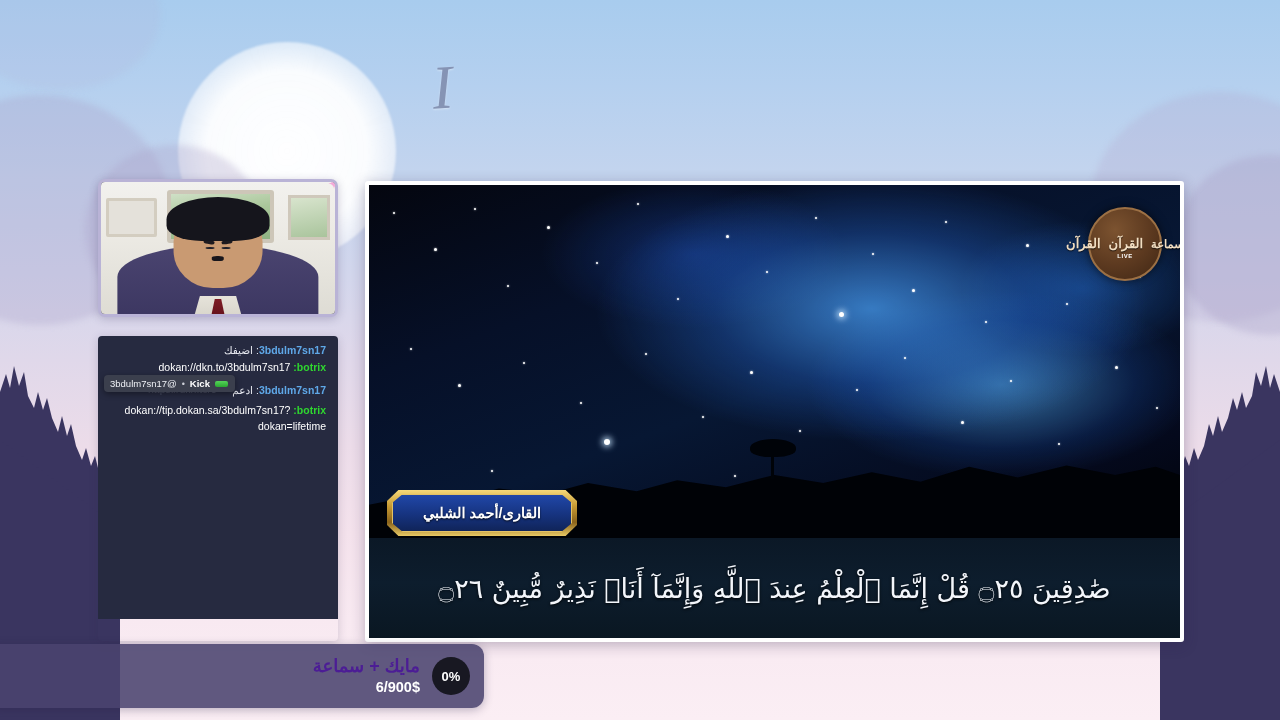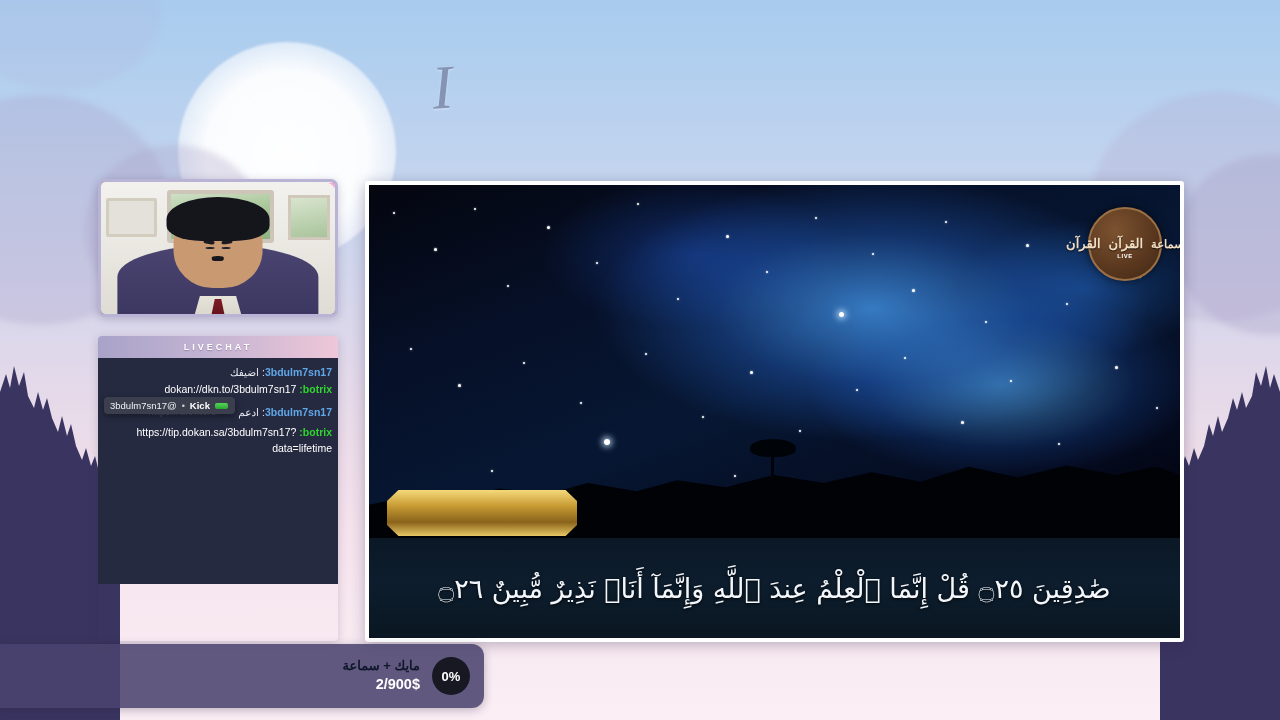--- a/index.html
+++ b/index.html
@@ -118,21 +118,21 @@
   .chat-head {
     height:22px;
     background:linear-gradient(90deg,#a9a3c9 0%,#c2b3d2 45%,#eec7d8 100%);
     display:flex; align-items:center; justify-content:center;
   }
   .chat-head span {
     font-size:9px; font-weight:bold; letter-spacing:3px; color:#ffffff;
     text-shadow:0 1px 1px rgba(110,90,130,.5);
   }
   .chat-body {
-    height:226px; background:#262a40; padding:7px 6px 0 6px;
+    height:283px; background:#262a40; padding:7px 12px 0 6px;
     position:relative;
   }
   .msg {
     font-size:10.5px; line-height:1.45; text-align:right;
     direction:rtl; margin-bottom:2px; word-break:break-word;
   }
   .msg .user { color:#5fa8e8; font-weight:bold; }
   .msg .user-g { color:#2fd62f; font-weight:bold; }
   .msg .body { color:#e6e8ef; }
   .msg .body-w { color:#ffffff; }
@@ -261,21 +261,21 @@
   #goal {
     position:absolute; left:-14px; bottom:12px; width:498px; height:64px;
     background:rgba(74,67,110,0.88);
     border-radius:12px;
     box-shadow:0 2px 10px rgba(40,30,70,.3);
     display:flex; align-items:center; justify-content:flex-end;
     padding-right:14px; gap:12px;
   }
   .goal-text { text-align:right; direction:rtl; }
   .goal-title {
-    color:#0f172a; font-size:13px; font-weight:bold; line-height:1.35;
+    color:#4c1d95; font-size:18px; font-weight:bold; line-height:1.35;
   }
   .goal-amount {
     color:#ffffff; font-size:14.5px; font-weight:bold; line-height:1.35;
     direction:ltr;
   }
   .goal-pct {
     width:38px; height:38px; border-radius:50%;
     background:#181822;
     display:flex; align-items:center; justify-content:center;
     color:#ffffff; font-size:13px; font-weight:bold;
@@ -345,41 +345,38 @@
     <div class="cam-brow r"></div>
     <div class="cam-eye l"></div>
     <div class="cam-eye r"></div>
     <div class="cam-stache"></div>
   </div>
   <div class="cam-hair"></div>
   <div class="cam-sparkle">✦</div>
 </div>
 
 <div id="chat">
-  <div class="chat-head">
-    <span>LIVECHAT</span>
-  </div>
   <div class="chat-body">
 
     <div class="msg">
       <span class="user">3bdulm7sn17</span><span class="body">: </span><span class="body">اضيفك</span>
     </div>
 
     <div class="msg ltr">
       <span class="body-w">dokan://dkn.to/3bdulm7sn17</span> <span class="user-g">:botrix</span>
     </div>
 
     <div class="msg" style="margin-top:8px;">
       <span class="user">3bdulm7sn17</span><span class="body">: </span><span class="body">ادعم</span>
     </div>
 
     <div class="msg ltr" style="margin-top:4px;">
-      <span class="body-w">https://tip.dokan.sa/3bdulm7sn17?</span> <span class="user-g">:botrix</span>
-    </div>
-    <div class="msg-url">data=lifetime</div>
+      <span class="body-w">dokan://tip.dokan.sa/3bdulm7sn17?</span> <span class="user-g">:botrix</span>
+    </div>
+    <div class="msg-url">dokan=lifetime</div>
 
     <div class="ghost">https://dkn.to/3</div>
 
     <div class="chat-tip">
       <span class="tiptxt">3bdulm7sn17@</span>
       <span class="tipdot">•</span>
       <span class="tipkick">Kick</span>
       <span class="tipbadge"></span>
     </div>
   </div>
@@ -445,24 +442,27 @@
 
   <div id="logo">
     <div class="ln">القرآن</div>
     <div class="ln">القرآن</div>
     <div class="ln ln3">سماعة</div>
     <div class="livemark">LIVE</div>
   </div>
 
   <div id="plate">
     <div class="plate-outer"></div>
+    <div class="plate-inner">
+      <span>القارى/أحمد الشلبي</span>
+    </div>
   </div>
 
   <div id="verse">صَٰدِقِينَ ۝٢٥ قُلْ إِنَّمَا ٱلْعِلْمُ عِندَ ٱللَّهِ وَإِنَّمَآ أَنَا۠ نَذِيرٌ مُّبِينٌ ۝٢٦</div>
 </div>
 
 <div id="goal">
   <div class="goal-text">
     <div class="goal-title">مايك + سماعة</div>
-    <div class="goal-amount">2/900$</div>
+    <div class="goal-amount">6/900$</div>
   </div>
   <div class="goal-pct">0%</div>
 </div>
 
 </body></html>

